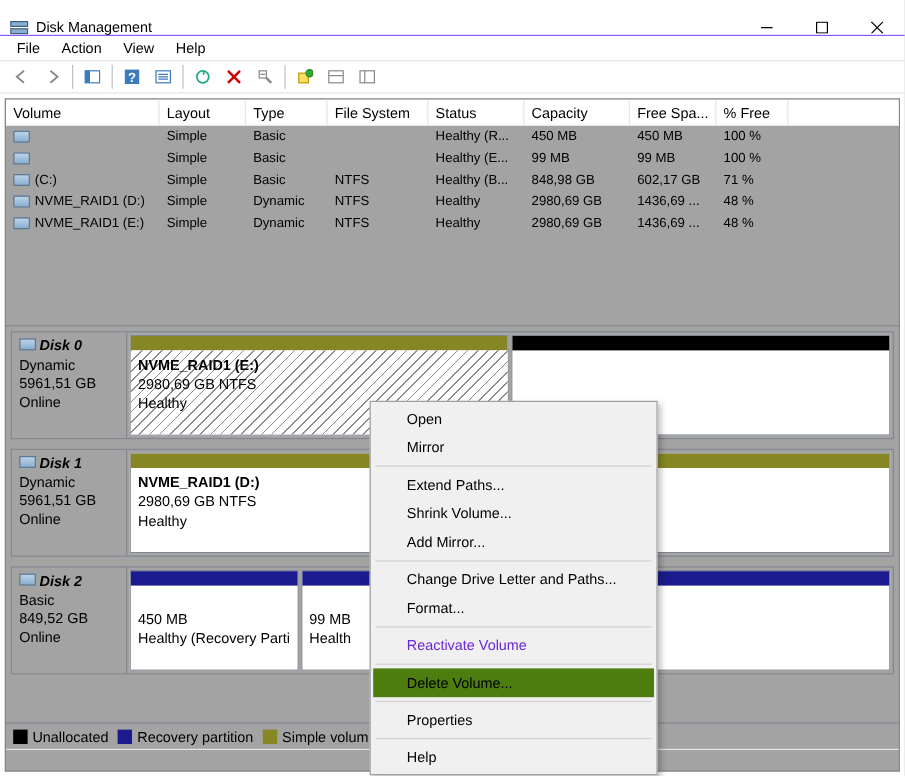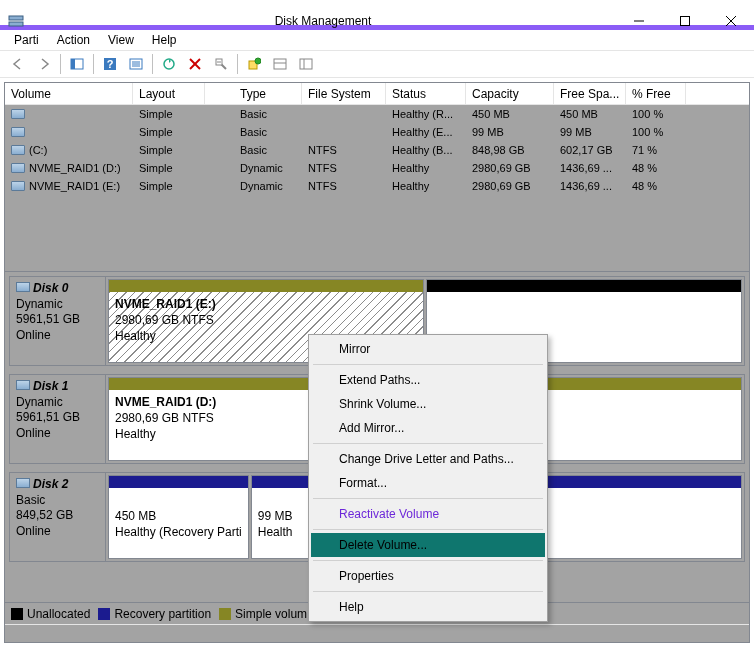--- a/index.html
+++ b/index.html
@@ -1,18 +1,18 @@
 <!DOCTYPE html>
 <html><head>
 <meta charset="utf-8">
 <style>
 * { box-sizing: border-box; margin: 0; padding: 0; }
 body { font-family: "Segoe UI", Tahoma, sans-serif; font-size: 12px; background: #fff; width: 754px; height: 647px; overflow: hidden; position: relative; color: #000; }
 
-.titlebar { height: 30px; display: flex; align-items: center; padding: 16px 0 0 8px; border-bottom: 5px solid #8b5cf6; text-align: center; }
+.titlebar { height: 30px; display: flex; align-items: center; padding: 16px 0 0 8px; border-bottom: 1px solid #8b5cf6; }
 .titlebar .app-icon { width: 16px; height: 16px; margin-right: 6px; }
 .titlebar .title { flex: 1; font-size: 12px; }
 .titlebar .win-controls { display: flex; }
 .titlebar .win-btn { width: 46px; height: 30px; display: flex; align-items: center; justify-content: center; font-family: "Segoe MDL2 Assets", sans-serif; font-size: 10px; }
 
 .menubar { height: 20px; display: flex; align-items: center; padding: 0 6px; gap: 2px; }
 .menubar .menu-item { padding: 2px 8px; font-size: 12px; }
 
 .toolbar { height: 28px; display: flex; align-items: center; padding: 0 6px; gap: 2px; border-top: 1px solid #e5e5e5; border-bottom: 1px solid #e5e5e5; }
 .toolbar .tool-btn { width: 24px; height: 22px; display: flex; align-items: center; justify-content: center; border: 1px solid transparent; }
@@ -23,21 +23,21 @@
 .volume-table { border-bottom: 1px solid #828790; }
 .vt-header { display: flex; background: #fff; border-bottom: 1px solid #e5e5e5; height: 22px; align-items: center; }
 .vt-header .col { border-right: 1px solid #e5e5e5; padding: 3px 6px; font-size: 12px; height: 100%; display: flex; align-items: center; overflow: hidden; white-space: nowrap; }
 .vt-body { height: 166px; overflow: hidden; }
 .vt-row { display: flex; height: 18px; align-items: center; }
 .vt-row .cell { padding: 1px 6px; font-size: 11px; overflow: hidden; white-space: nowrap; display: flex; align-items: center; }
 .vol-icon { width: 14px; height: 10px; margin-right: 4px; display: inline-block; background: linear-gradient(#bcd3e8,#8aaed1); border: 1px solid #5b7a99; border-radius: 1px; position: relative; }
 
 .c-vol { width: 128px; }
 .c-lay { width: 72px; }
-.c-typ { width: 68px; margin-left: 29px; }
+.c-typ { width: 68px; }
 .c-fs  { width: 84px; }
 .c-st  { width: 80px; }
 .c-cap { width: 88px; }
 .c-fr  { width: 72px; }
 .c-pf  { width: 60px; }
 
 .graphical { flex: 1; overflow: hidden; padding: 4px; }
 .disk-block { border: 1px solid #828790; margin-bottom: 8px; display: flex; height: 90px; }
 .disk-info { width: 96px; border-right: 1px solid #828790; padding: 4px 6px; font-size: 12px; display: flex; flex-direction: column; }
 .disk-info b { font-weight: bold; font-style: italic; }
@@ -57,21 +57,21 @@
 
 .legend { display: flex; align-items: center; gap: 8px; padding: 4px 6px; border-top: 1px solid #828790; font-size: 12px; height: 22px; }
 .legend .sw { width: 12px; height: 12px; display: inline-block; margin-right: 4px; vertical-align: middle; }
 .legend span { display: inline-flex; align-items: center; }
 
 .statusbar { height: 18px; border-top: 1px solid #e5e5e5; }
 
 .context-menu { position: absolute; left: 308px; top: 334px; width: 240px; background: #f0f0f0; border: 1px solid #a0a0a0; box-shadow: 3px 3px 5px rgba(0,0,0,.25); padding: 2px; z-index: 100; }
 .context-menu .cm-item { padding: 5px 20px 5px 28px; font-size: 12px; cursor: default; }
 .context-menu .cm-item.disabled { color: #6d28d9; }
-.context-menu .cm-item.highlight { background: #0f766e; }
+.context-menu .cm-item.highlight { background: #4d7c0f; }
 .context-menu .cm-sep { height: 1px; background: #d0d0d0; margin: 3px 2px; }
 
 svg { display: block; }
 </style>
 </head>
 <body>
 
 <div class="titlebar">
   <span class="app-icon">
     <svg viewBox="0 0 16 16">
@@ -94,21 +94,21 @@
     <div class="win-btn">
         <svg width="10" height="10">
           <line x1="0" y1="0" x2="10" y2="10" stroke="#000"></line>
           <line x1="10" y1="0" x2="0" y2="10" stroke="#000"></line>
         </svg>
       </div>
   </div>
 </div>
 
 <div class="menubar">
-  <div class="menu-item">Parti</div>
+  <div class="menu-item">File</div>
   <div class="menu-item">Action</div>
   <div class="menu-item">View</div>
   <div class="menu-item">Help</div>
 </div>
 
 <div class="toolbar">
   <div class="tool-btn">
       <svg width="14" height="14">
         <path d="M9 2 L3 7 L9 12" fill="none" stroke="#888" stroke-width="1.5"></path>
       </svg>
@@ -339,20 +339,21 @@
       </span>
     <span>
         <i class="sw" style="background:#868624"></i>
         <span>Simple volum</span>
       </span>
   </div>
   <div class="statusbar"></div>
 </div>
 
 <div class="context-menu" id="ctx">
+    <div class="cm-item">Open</div>
     <div class="cm-item">Mirror</div>
     <div class="cm-sep"></div>
     <div class="cm-item">Extend Paths...</div>
     <div class="cm-item">Shrink Volume...</div>
     <div class="cm-item">Add Mirror...</div>
     <div class="cm-sep"></div>
     <div class="cm-item">Change Drive Letter and Paths...</div>
     <div class="cm-item">Format...</div>
     <div class="cm-sep"></div>
     <div class="cm-item disabled">Reactivate Volume</div>

